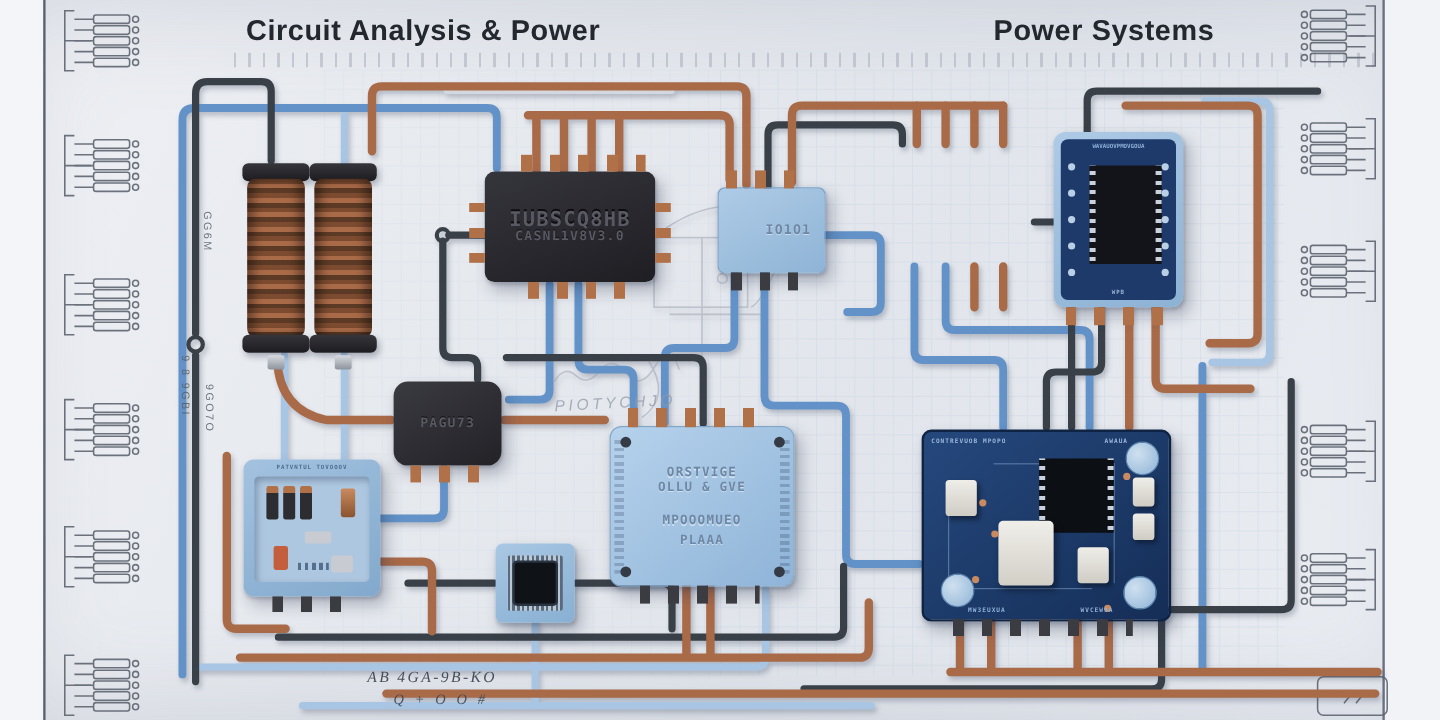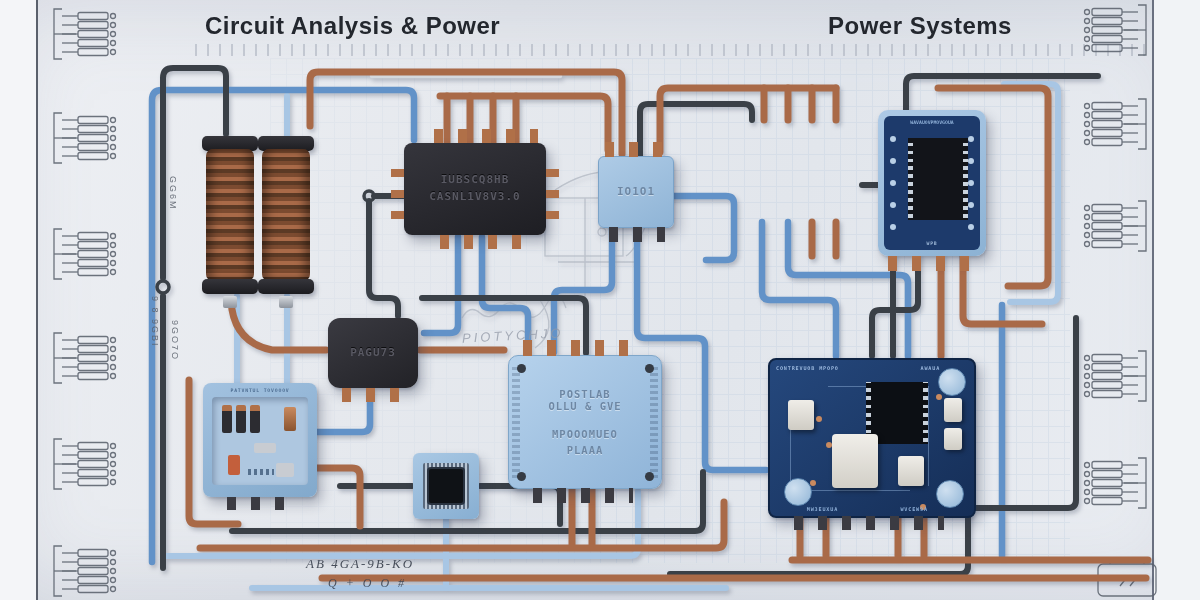--- a/index.html
+++ b/index.html
@@ -214,25 +214,25 @@
     <div class="body"></div>
     <div class="cap" style="top:143px"></div>
     <div class="nut"></div>
   </div>
 
   <div class="comp" style="left:404px;top:143px;width:142px;height:92px;border-radius:8px;background:linear-gradient(160deg,#35353c,#1e1e23);">
     <div class="pinrow pin-cu" style="left:30px;top:-14px;width:104px;height:14px"></div>
     <div class="pinrow pin-cu" style="left:36px;bottom:-14px;width:90px;height:14px"></div>
     <div class="pinrow pin-side-cu" style="left:-13px;top:18px;width:13px;height:58px"></div>
     <div class="pinrow pin-side-cu" style="right:-13px;top:18px;width:13px;height:58px"></div>
-    <div class="mod-label on-dark" style="top:30px;font-size:11px">IUBSCQ8HB</div>
+    <div class="mod-label on-dark" style="top:30px;font-size:17px">IUBSCQ8HB</div>
     <div class="mod-label on-dark" style="top:47px;font-size:11px">CASNL1V8V3.0</div>
   </div>
 
-  <div class="comp" style="left:598px;top:156px;width:74px;height:70px;border-radius:6px;background:linear-gradient(150deg,#aecbe6,#8fb4d6);border:1px solid #7ba3c8;">
+  <div class="comp" style="left:598px;top:156px;width:74px;height:70px;border-radius:6px;background:linear-gradient(150deg,#aecbe6,#8fb4d6);border:1px solid #7ba3c8;padding-left:14px;">
     <div class="pinrow pin-cu" style="left:6px;top:-15px;width:60px;height:15px"></div>
     <div class="pinrow pin-dk" style="left:10px;bottom:-15px;width:56px;height:15px"></div>
     <div class="mod-label on-blue" style="top:28px;font-size:11px">IO1O1</div>
   </div>
 
 
   <div class="comp" style="left:878px;top:110px;width:108px;height:146px;border-radius:10px;background:linear-gradient(150deg,#aecae6,#8cb2d4);">
     <div style="position:absolute;left:6px;top:6px;right:6px;bottom:6px;background:#1d3a6b;border-radius:6px;">
       <div class="mod-label" style="top:3px;font-size:6px;color:#8fb0d8;transform:scale(.8);letter-spacing:0;">WAVAUOVPMOVGOUA</div>
       <div style="position:absolute;left:24px;top:22px;width:50px;height:82px;background:#121419;border-radius:3px;
@@ -263,21 +263,21 @@
     </div>
     <div class="pinrow pin-dk" style="left:24px;bottom:-13px;width:66px;height:13px"></div>
   </div>
 
   <div class="comp" style="left:508px;top:355px;width:152px;height:132px;border-radius:10px;background:linear-gradient(140deg,#b6d2ec,#8fb4d8);border:1px solid #7fa6c9;">
     <div style="position:absolute;left:3px;top:10px;width:8px;bottom:10px;background:repeating-linear-gradient(0deg,rgba(20,40,70,.22) 0 3px,transparent 3px 6px);"></div>
     <div style="position:absolute;right:3px;top:10px;width:8px;bottom:10px;background:repeating-linear-gradient(0deg,rgba(20,40,70,.22) 0 3px,transparent 3px 6px);"></div>
     <div class="screws" style="left:8px;top:8px;box-shadow:128px 0 0 #353b44,0 108px 0 #353b44,128px 108px 0 #353b44;"></div>
     <div class="pinrow pin-cu" style="left:14px;top:-16px;width:112px;height:16px"></div>
     <div class="pinrow pin-dk" style="left:24px;bottom:-15px;width:100px;height:15px"></div>
-    <div class="mod-label on-blue" style="top:32px;font-size:10.5px">POSTLAB</div>
+    <div class="mod-label on-blue" style="top:32px;font-size:10.5px">ORSTVIGE</div>
     <div class="mod-label on-blue" style="top:44px;font-size:10.5px">OLLU &amp; GVE</div>
     <div class="mod-label on-blue" style="top:72px;font-size:10.5px">MPOOOMUEO</div>
     <div class="mod-label on-blue" style="top:88px;font-size:10.5px">PLAAA</div>
   </div>
 
   <div class="comp" style="left:413px;top:453px;width:66px;height:66px;border-radius:6px;background:linear-gradient(150deg,#a9c8e4,#88afd2);">
     <div style="position:absolute;left:10px;top:10px;width:46px;height:46px;background:repeating-linear-gradient(90deg,#5a6a7e 0 2px,#b9c6d4 2px 4px);border-radius:2px;"></div>
     <div style="position:absolute;left:16px;top:16px;width:34px;height:34px;background:#0f1216;border-radius:2px;box-shadow:0 0 0 2px #2a3340;"></div>
   </div>
 

